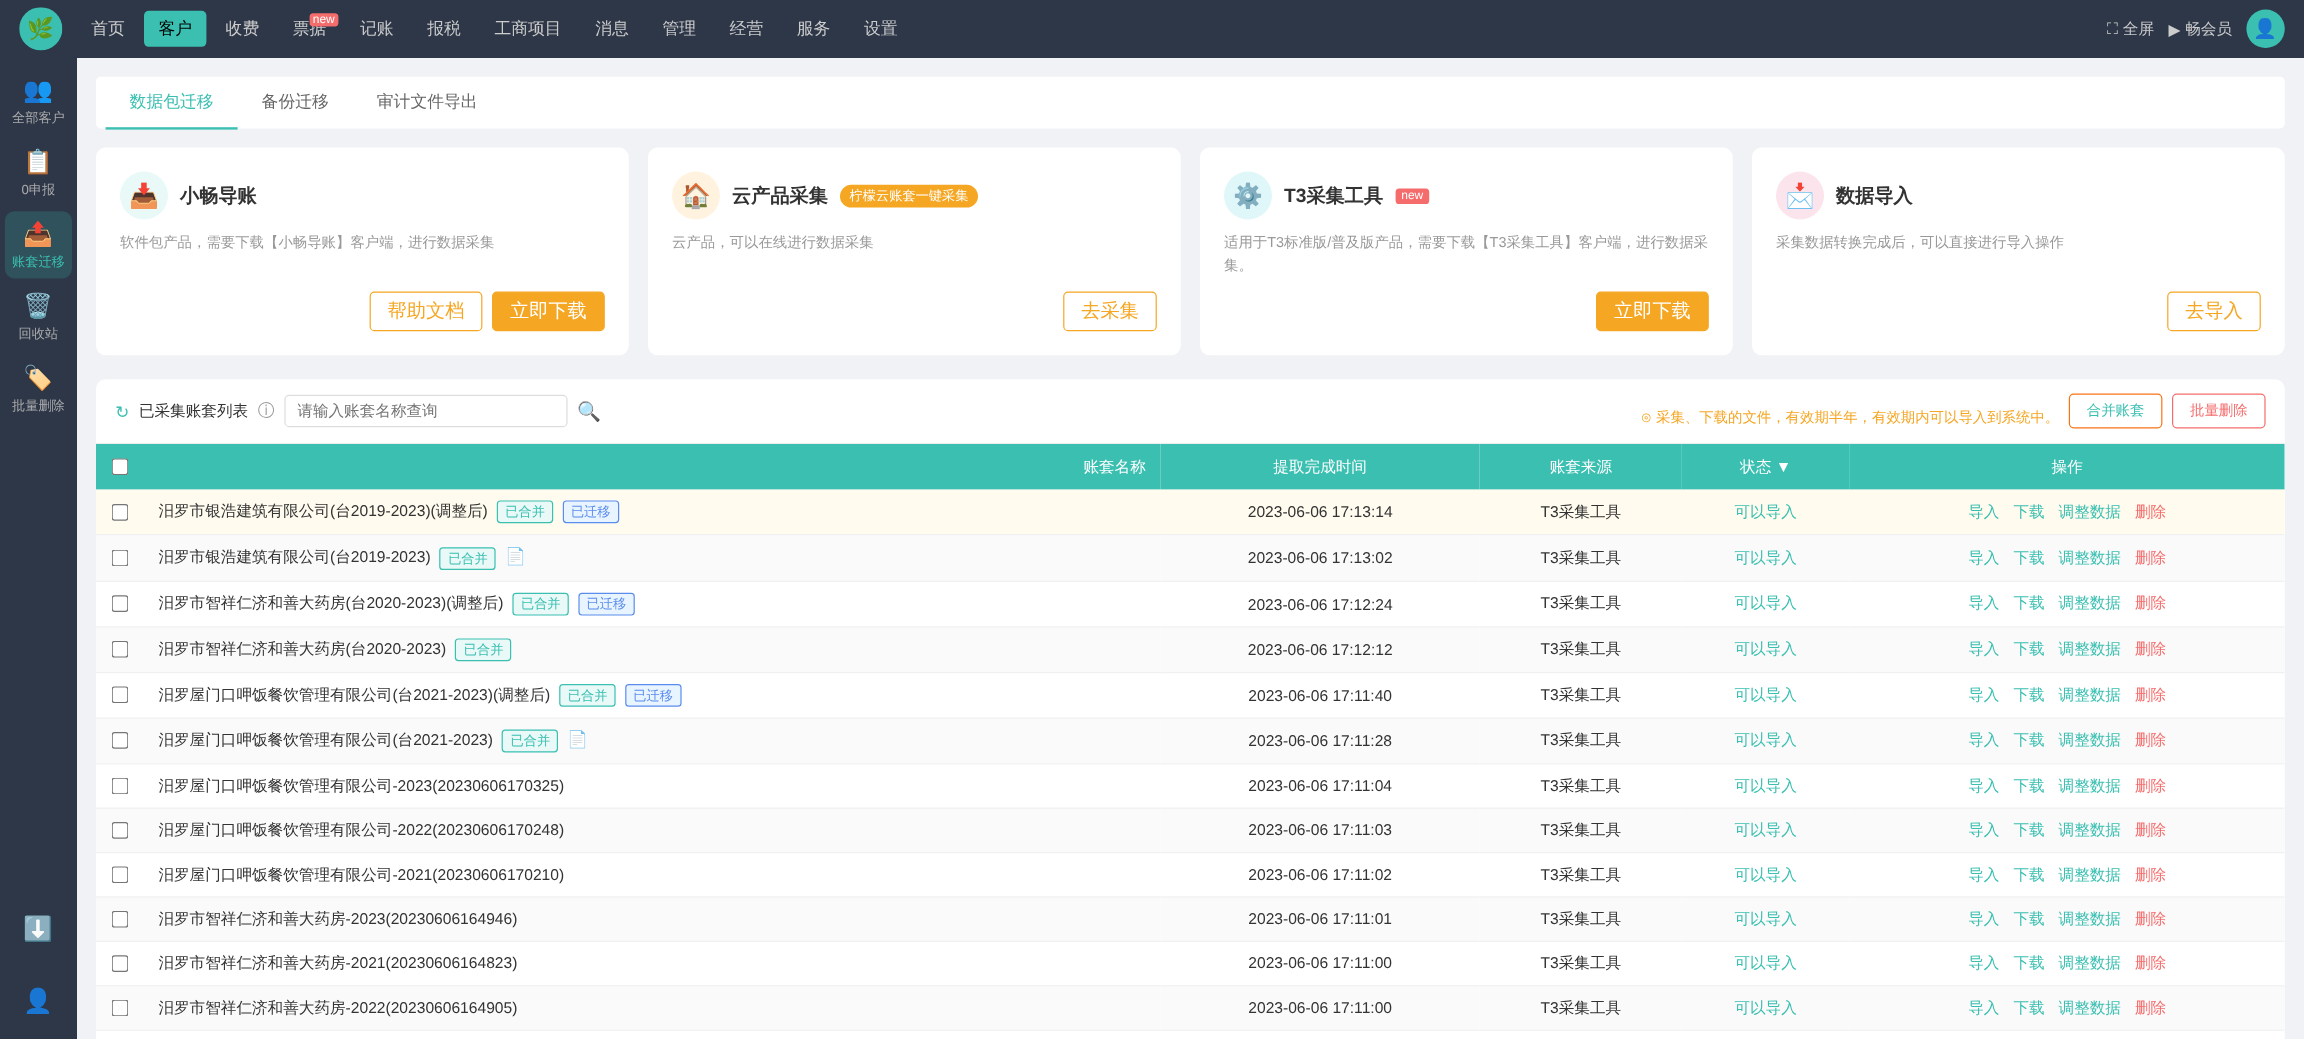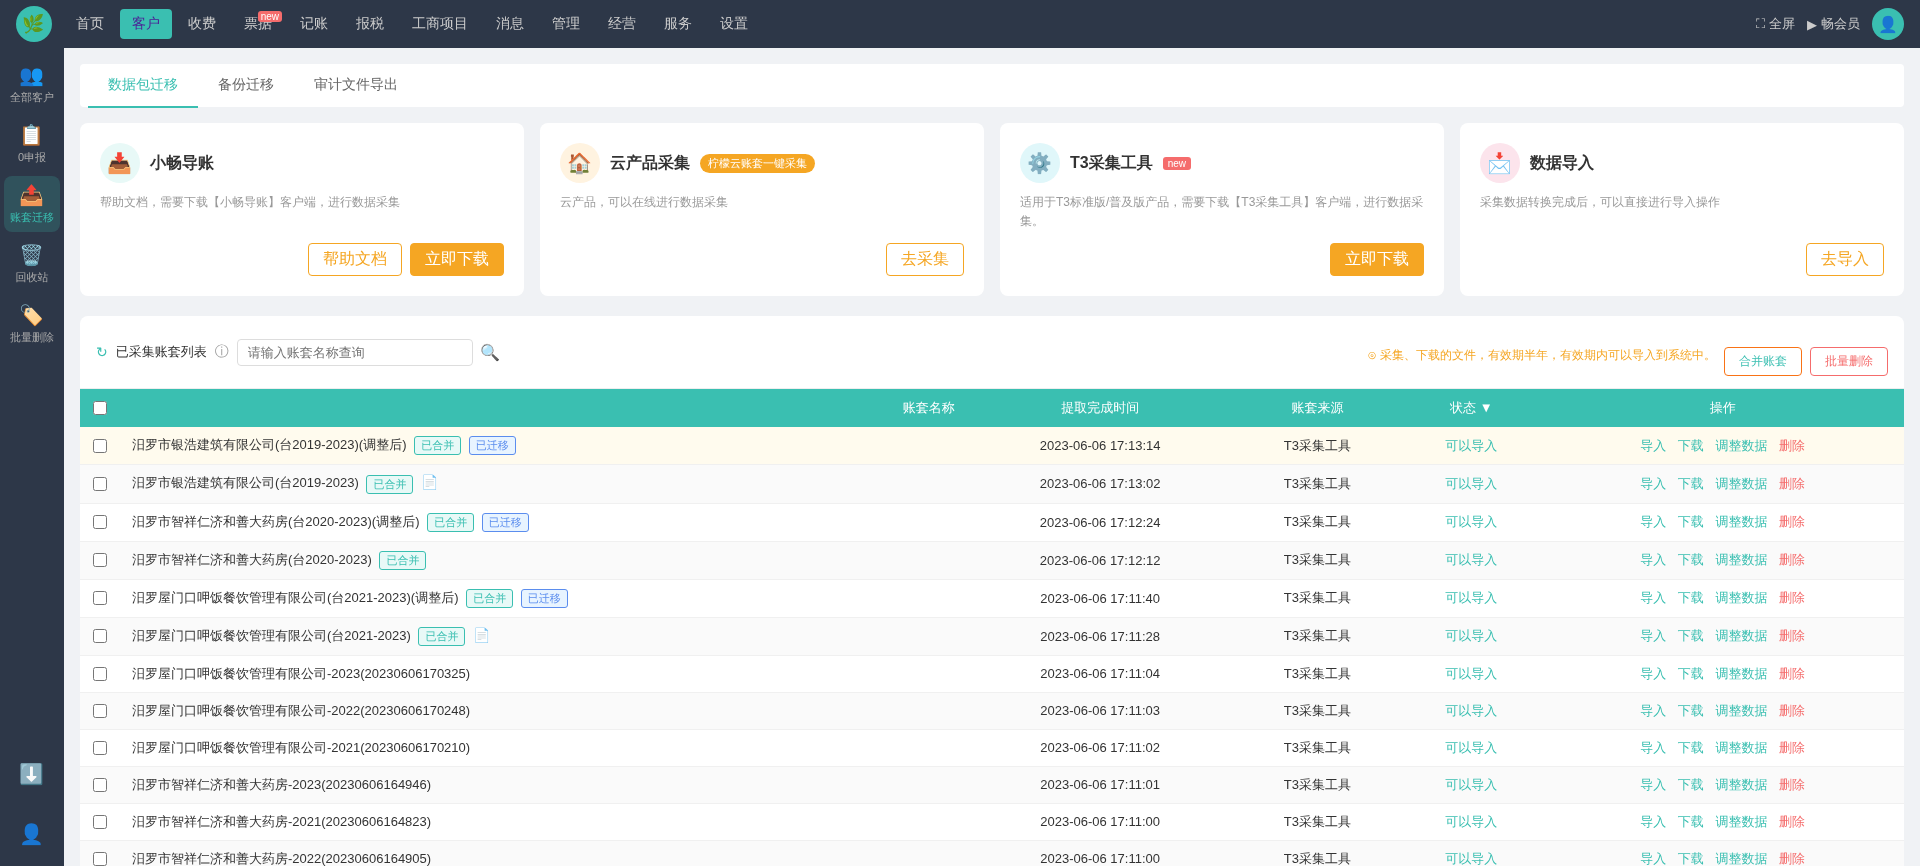--- a/index.html
+++ b/index.html
@@ -9,21 +9,21 @@
     .top-nav {
       display: flex; align-items: center; height: 48px;
       background: #2d3748; color: #fff; padding: 0 16px; gap: 4px;
       position: fixed; top: 0; left: 0; right: 0; z-index: 100;
     }
     .top-nav .logo { width: 36px; height: 36px; margin-right: 8px; }
     .nav-item {
       padding: 6px 12px; border-radius: 4px; cursor: pointer; font-size: 14px;
       color: #ccc; white-space: nowrap;
     }
-    .nav-item.active { background: #3abfb1; color: #4c1d95; border-radius: 4px; font-family: Liberation Serif, serif; }
+    .nav-item.active { background: #3abfb1; color: #000000; border-radius: 4px; font-family: Liberation Serif, serif; }
     .nav-item-new { position: relative; }
     .nav-badge-new {
       position: absolute; top: 2px; right: 2px;
       background: #f56c6c; color: #fff; font-size: 10px;
       padding: 0 3px; border-radius: 3px;
     }
     .top-nav-right { margin-left: auto; display: flex; align-items: center; gap: 12px; }
     .top-nav-right .btn-fullscreen, .top-nav-right .btn-member {
       color: #ccc; font-size: 13px; cursor: pointer; display: flex; align-items: center; gap: 4px;
     }
@@ -85,21 +85,21 @@
     }
     .badge-tag.orange { background: #f5a623; color: #fff; }
 
     
     .table-section { background: #fff; border-radius: 8px; overflow: hidden; }
     .table-toolbar {
       display: flex; align-items: center; padding: 12px 16px; gap: 10px;
       border-bottom: 1px solid #eee;
     }
     .table-toolbar-left { display: flex; align-items: center; gap: 8px; flex: 1; }
-    .table-toolbar-right { display: flex; align-items: flex-start; gap: 8px; margin-top: 19px; }
+    .table-toolbar-right { display: flex; align-items: flex-end; gap: 8px; }
     .search-input {
       border: 1px solid #ddd; border-radius: 4px; padding: 5px 10px;
       font-size: 13px; width: 236px; outline: none;
     }
     .btn-search { background: none; border: none; cursor: pointer; color: #999; font-size: 16px; }
     .tip-text { font-size: 12px; color: #f5a623; }
     .btn-merge, .btn-batch-delete {
       padding: 5px 14px; border-radius: 4px; cursor: pointer; font-size: 12px;
     }
     .btn-merge { border: 1px solid #f97316; color: #3abfb1; background: #fff; }
@@ -225,21 +225,21 @@
     <div class="tab-item">审计文件导出</div>
   </div>
 
   <div class="cards-row">
 
     <div class="card">
       <div class="card-header">
         <div class="card-icon green">📥</div>
         <span class="card-title">小畅导账</span>
       </div>
-      <div class="card-desc">帮助文档，需要下载【小畅导账】客户端，进行数据采集</div>
+      <div class="card-desc">软件包产品，需要下载【小畅导账】客户端，进行数据采集</div>
       <div class="card-actions">
         <button class="btn-outline-orange">帮助文档</button>
         <button class="btn-outline-orange" style="background:#f5a623;color:#fff;">立即下载</button>
       </div>
     </div>
 
     <div class="card">
       <div class="card-header">
         <div class="card-icon orange">🏠</div>
         <span class="card-title">云产品采集</span>

